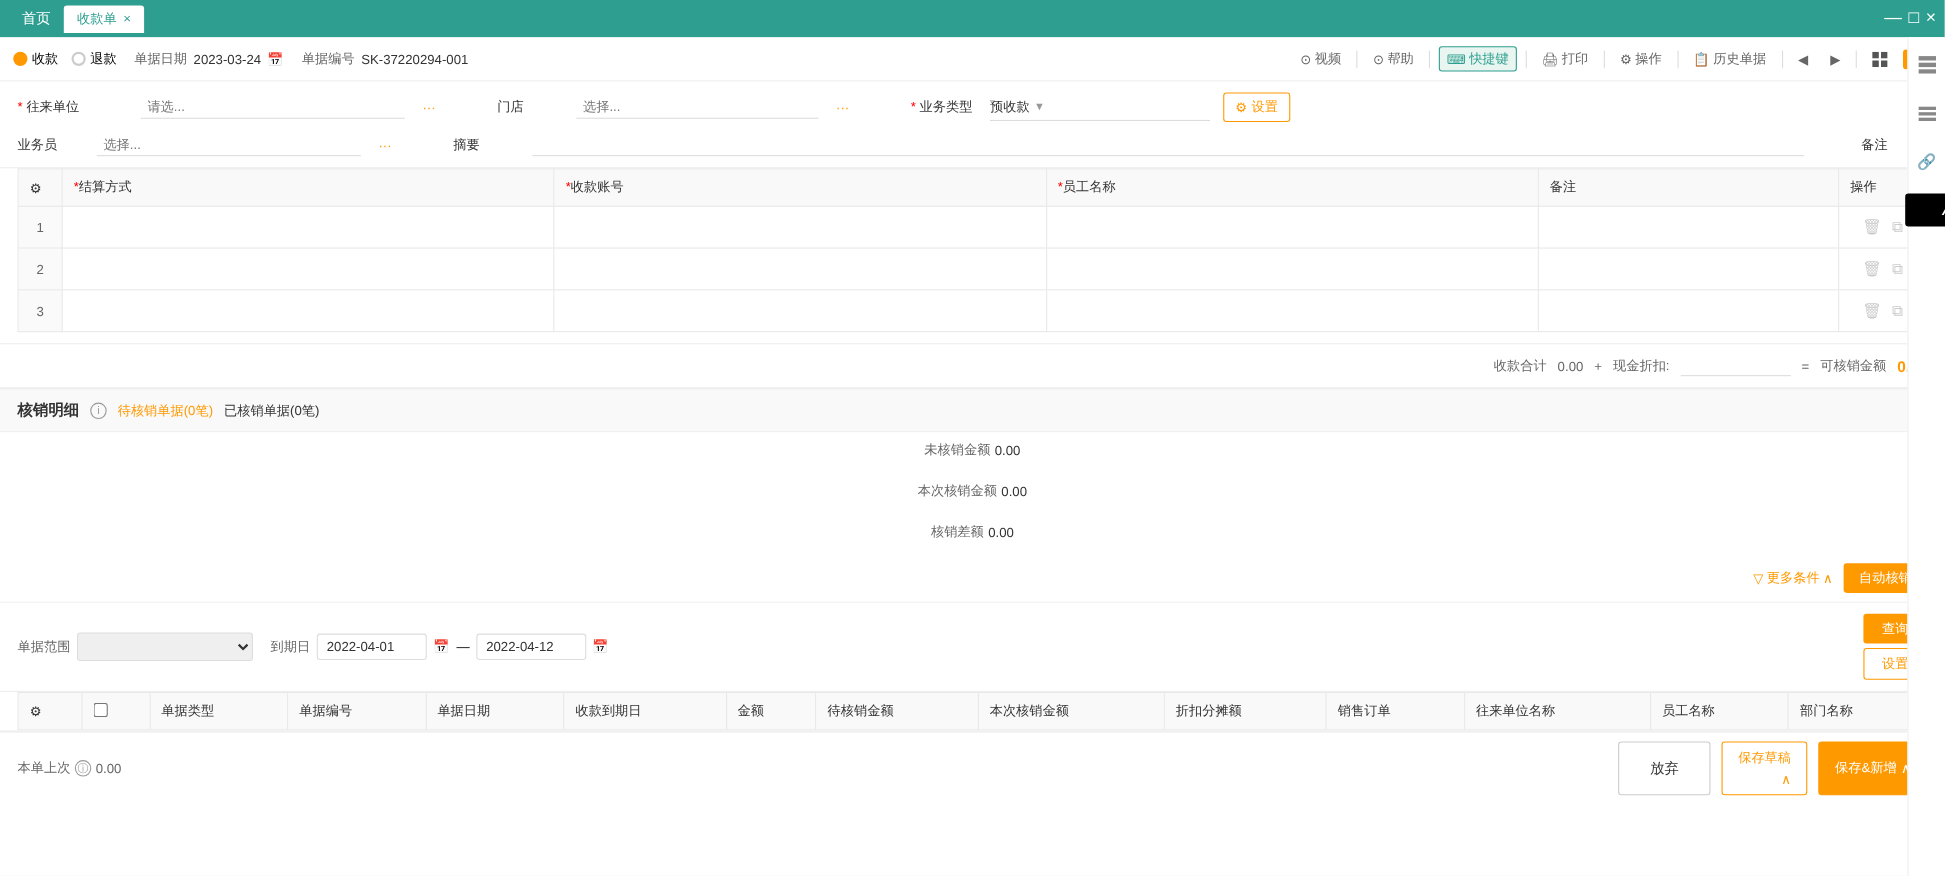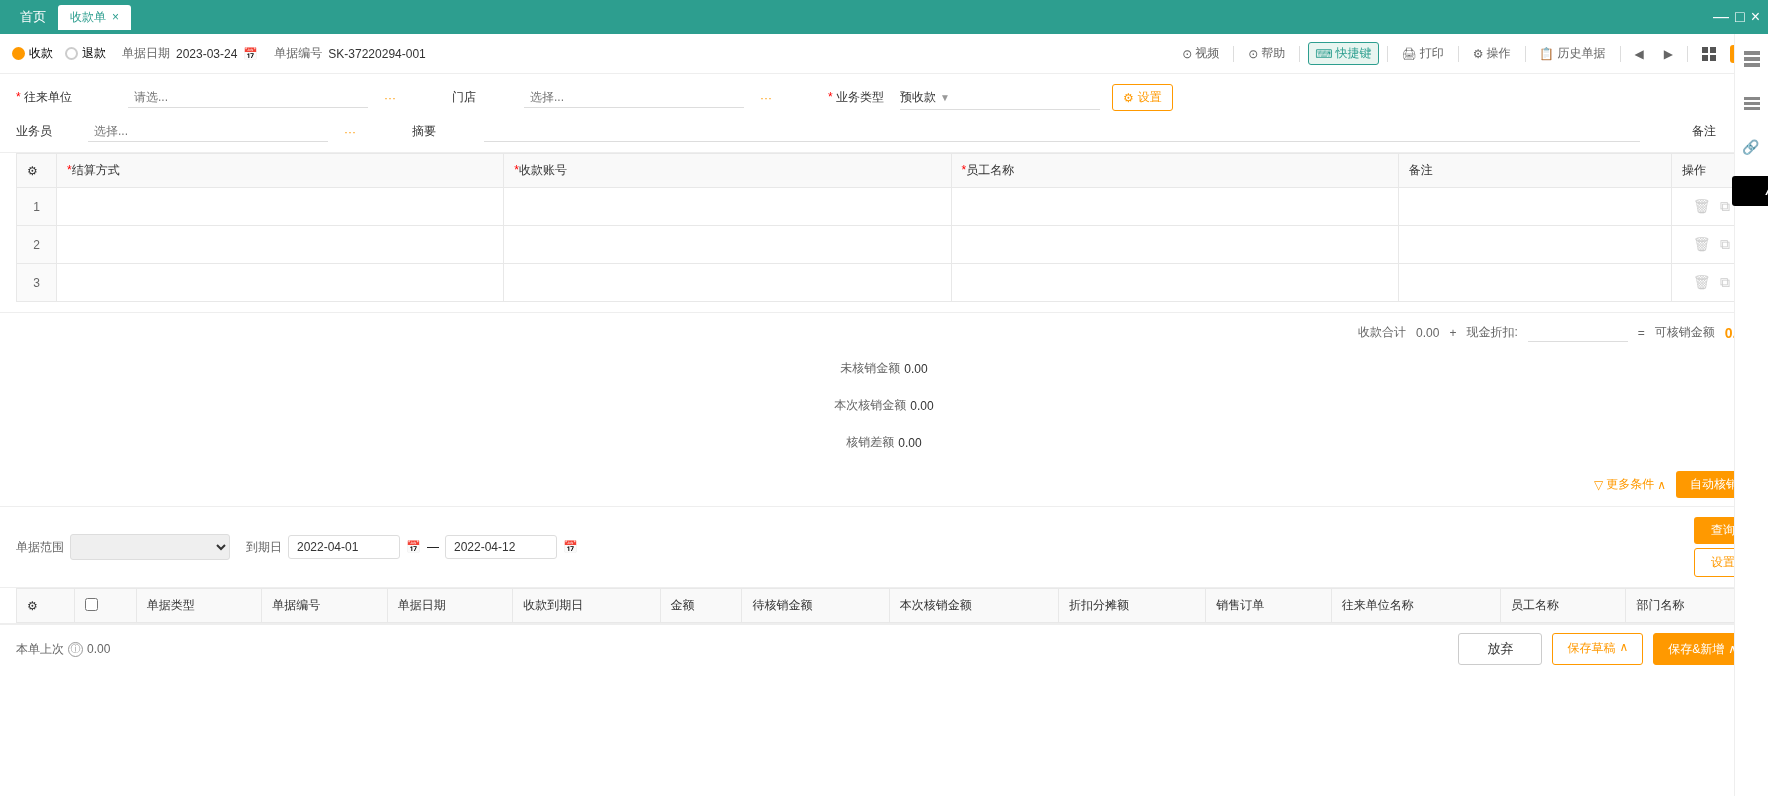--- a/index.html
+++ b/index.html
@@ -69,36 +69,36 @@
     .stats-value { color: #333; }
     .filter-right { margin-left: auto; display: flex; align-items: center; gap: 10px; }
     .filter-btn { color: #f90; cursor: pointer; display: flex; align-items: center; gap: 3px; }
     .auto-btn { background: #f90; color: #fff; border: none; padding: 5px 14px; border-radius: 3px; cursor: pointer; }
 
     
     .filter-row { display: flex; align-items: center; padding: 10px 16px; gap: 16px; border-bottom: 1px solid #eee; background: #fff; }
     .filter-field { display: flex; align-items: center; gap: 6px; }
     .filter-label { color: #666; white-space: nowrap; }
     .filter-select { border: 1px solid #ddd; padding: 4px 8px; border-radius: 3px; outline: none; color: #333; min-width: 160px; }
-    .filter-date { border: 1px solid #ddd; padding: 4px 8px; border-radius: 3px; outline: none; color: #333; width: 112px; }
+    .filter-date { border: 1px solid #ddd; padding: 4px 8px; border-radius: 3px; outline: none; color: #333; width: 100px; }
     .date-range { display: flex; align-items: center; gap: 6px; }
     .query-btn { background: #f90; color: #fff; border: none; padding: 5px 16px; border-radius: 3px; cursor: pointer; }
     .set-btn { background: #fff; color: #f90; border: 1px solid #f90; padding: 5px 16px; border-radius: 3px; cursor: pointer; }
     .filter-actions { margin-left: auto; display: flex; flex-direction: column; gap: 4px; }
 
     
     .bottom-table { width: 100%; border-collapse: collapse; }
     .bottom-table th { background: #f9f9f9; border: 1px solid #e8e8e8; padding: 8px 10px; text-align: left; color: #333; font-weight: normal; white-space: nowrap; }
 
     
     .footer { display: flex; align-items: center; padding: 8px 16px; border-top: 2px solid #eee; background: #fff; position: sticky; bottom: 0; }
     .footer-info { display: flex; align-items: center; gap: 4px; color: #666; }
     .footer-right { margin-left: auto; display: flex; gap: 10px; }
     .btn-abandon { background: #fff; border: 1px solid #ccc; color: #333; padding: 6px 28px; border-radius: 3px; cursor: pointer; font-size: 13px; }
-    .btn-save-draft { background: #fff; border: 1px solid #f90; color: #f90; padding: 6px 14px; border-radius: 3px; cursor: pointer; font-size: 13px; display: flex; align-items: flex-start; gap: 4px; }
+    .btn-save-draft { background: #fff; border: 1px solid #f90; color: #f90; padding: 6px 14px; border-radius: 3px; cursor: pointer; font-size: 13px; display: flex; align-items: flex-end; gap: 4px; flex-direction: column; }
     .btn-save-new { background: #f90; border: 1px solid #f90; color: #fff; padding: 6px 14px; border-radius: 3px; cursor: pointer; font-size: 13px; display: flex; align-items: center; gap: 4px; }
 
     
     .right-sidebar { position: fixed; right: 0; top: 34px; width: 34px; background: #fff; border-left: 1px solid #eee; display: flex; flex-direction: column; align-items: center; padding-top: 10px; gap: 14px; height: calc(796px - 34px); z-index: 10; }
     .sidebar-icon { color: #666; cursor: pointer; font-size: 16px; width: 30px; height: 30px; display: flex; align-items: center; justify-content: center; border-radius: 3px; }
     .sidebar-icon-active { background: #000000; color: #fff; padding-left: 40px; }
 
     .select-with-arrow { display: flex; align-items: center; border: none; border-bottom: 1px solid #ddd; padding: 3px 0; gap: 4px; }
     
     .dropdown-arrow { color: #999; font-size: 10px; }
@@ -300,20 +300,26 @@
     <span>收款合计</span>
     <span>0.00</span>
     <span>+</span>
     <span>现金折扣:</span>
     <input class="summary-input" type="text" style="">
     <span>=</span>
     <span>可核销金额</span>
     <span class="summary-orange">0.00</span>
   </div>
 
+  <div class="section-header">
+    <span class="section-title">核销明细</span>
+    <span class="info-icon">i</span>
+    <span class="tab-link">待核销单据(0笔)</span>
+    <span class="tab-link-normal">已核销单据(0笔)</span>
+  </div>
 
   <div class="stats-row">
     <div class="stats-item">
       <span class="stats-label">未核销金额</span>
       <span class="stats-value">0.00</span>
     </div>
     <div class="stats-item">
       <span class="stats-label">本次核销金额</span>
       <span class="stats-value">0.00</span>
     </div>

